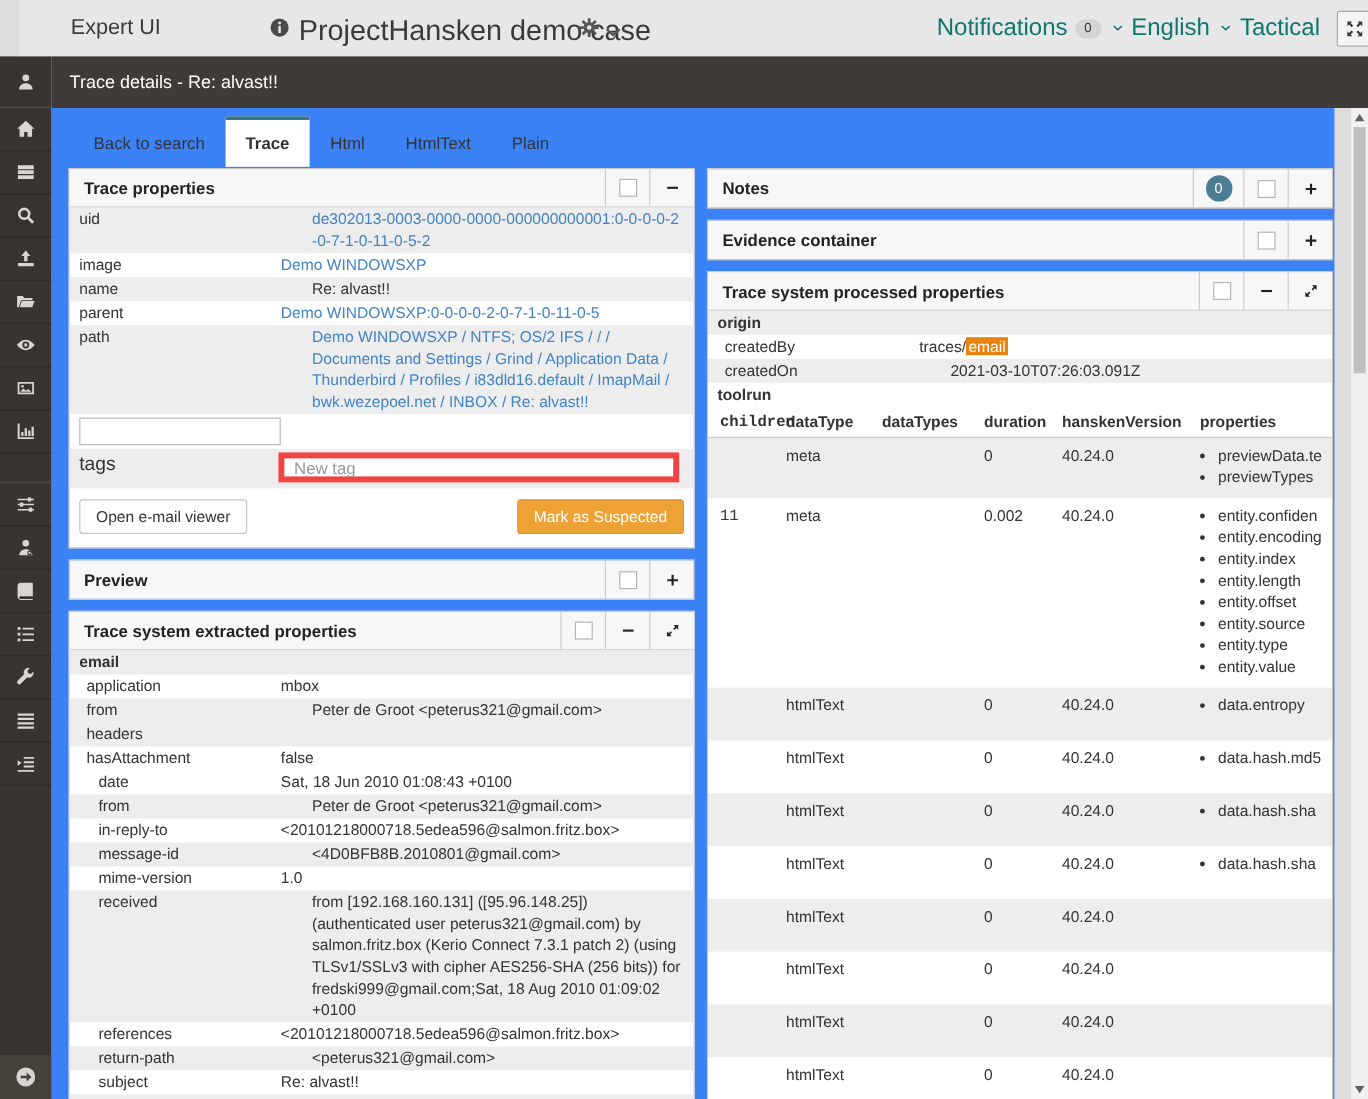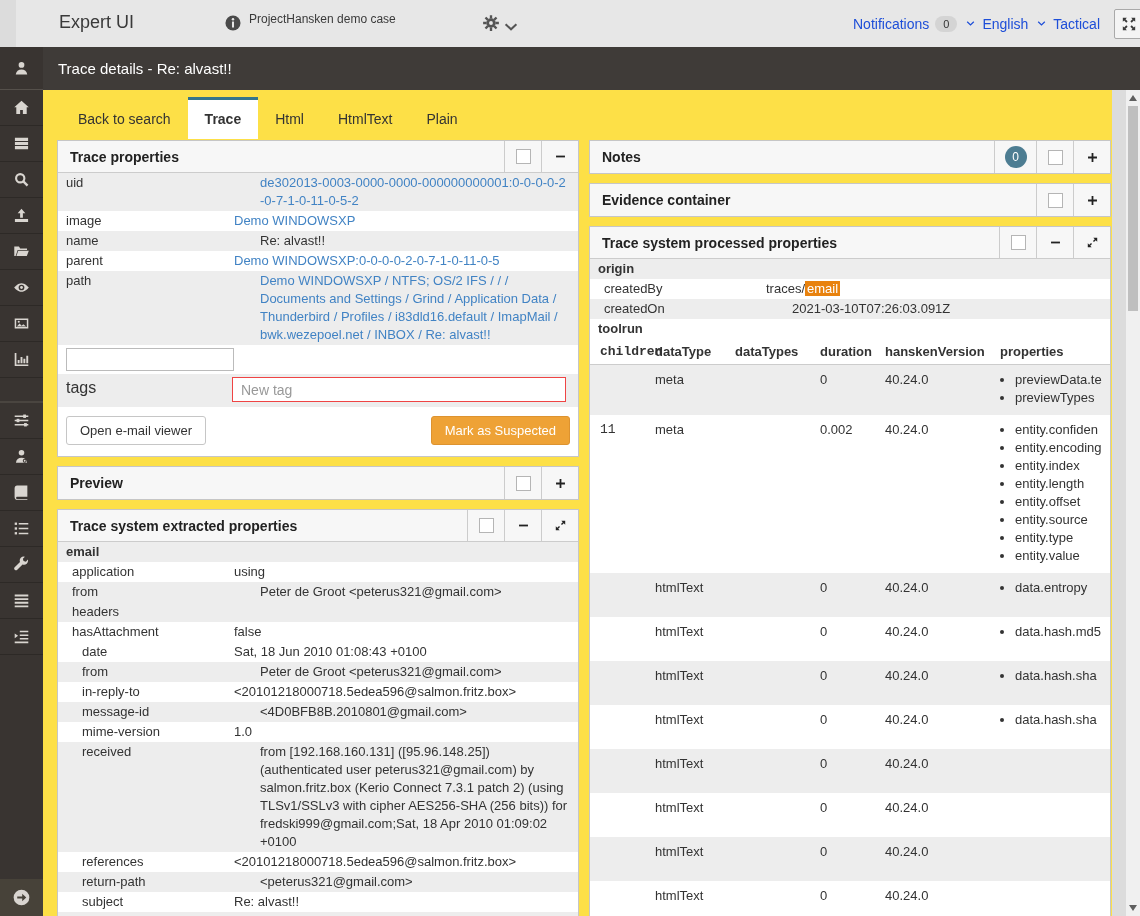--- a/index.html
+++ b/index.html
@@ -2,45 +2,45 @@
 <html><head>
 <meta charset="utf-8">
 <style>
   html,body{margin:0;padding:0;width:1140px;height:916px;overflow:hidden;
     font-family:"Liberation Sans",sans-serif;background:#dcdcdc;color:#333;}
   *{box-sizing:border-box;}
   
   .topbar{position:absolute;left:16px;top:0;width:1140px;height:47px;background:#e7e7e7;}
   .app-title{position:absolute;left:43px;top:12px;font-size:18px;color:#3a3a3a;}
   .info-ic{position:absolute;left:208px;top:14px;width:18px;height:18px;color:#4a4a4a;}
-  .case-title{position:absolute;left:233px;top:12px;font-size:12px;color:#3a3a3a;}
+  .case-title{position:absolute;left:233px;top:12px;font-size:24px;color:#3a3a3a;}
   .gear-wrap{position:absolute;left:466px;top:14px;display:flex;align-items:center;color:#555;cursor:pointer;}
   .gear-wrap svg{width:18px;height:18px;}
   .chev{width:11px;height:11px;margin-left:2px;}
   .top-right{position:absolute;right:12px;top:0;height:47px;display:flex;align-items:center;gap:6px;}
-  .blue{color:#1d4ed8;font-size:14px;cursor:pointer;}
+  .blue{color:#0f766e;font-size:20px;cursor:pointer;}
   .pill{background:#d4d4d4;color:#333;font-size:11px;border-radius:9px;padding:2px 8px;}
   .fs-btn{width:30px;height:30px;border:1px solid #a9a9a9;background:#f4f4f4;border-radius:2px;
     display:flex;align-items:center;justify-content:center;color:#3a3a3a;margin-left:8px;cursor:pointer;}
   .fs-btn svg{width:18px;height:18px;}
   
   .subheader{position:absolute;left:43px;top:47px;width:1097px;height:43px;background:#3f3b38;
     color:#fff;font-size:15px;line-height:43px;padding-left:15px;}
   
   .sidebar{position:absolute;left:0;top:47px;width:43px;height:869px;background:#393431;}
   .side-item{height:36px;border-bottom:1px solid #2d2926;display:flex;align-items:center;
     justify-content:center;color:#d9d5d0;cursor:pointer;}
   .side-item.first{height:43px;border-bottom:1px solid #55504b;}
   .side-item svg{width:17px;height:17px;}
   .side-spacer{height:25px;border-bottom:2px solid #4a4540;}
   .side-bottom{position:absolute;bottom:0;left:0;width:43px;height:37px;background:#474239;
     display:flex;align-items:center;justify-content:center;color:#d9d5d0;cursor:pointer;}
   .side-bottom svg{width:19px;height:19px;}
   
-  .content{position:absolute;left:43px;top:90px;width:1069px;height:826px;overflow:hidden;background:#fde047;}
+  .content{position:absolute;left:43px;top:90px;width:1069px;height:826px;overflow:hidden;background:#3b82f6;}
   .tabs{position:absolute;left:18px;top:7px;display:flex;}
   .tab{padding:11px 17px 12px;font-size:14px;color:#333;border-top:3px solid transparent;cursor:pointer;}
   .tab.active{background:#fff;border-top:3px solid #35758b;font-weight:bold;}
   .col-left{position:absolute;left:14px;top:50px;width:522px;height:776px;overflow:hidden;}
   .col-right{position:absolute;left:546px;top:50px;width:522px;height:776px;overflow:hidden;}
   
   .panel{background:#fff;border:1px solid #c6c6c6;margin-bottom:9px;}
   .panel-header{display:flex;align-items:stretch;background:#f7f7f7;border-bottom:1px solid #ccc;height:32px;}
   .panel-title{flex:1;font-weight:bold;font-size:14px;padding:8px 12px;color:#222;white-space:nowrap;overflow:hidden;}
   .hcell{width:37px;border-left:1px solid #ccc;display:flex;align-items:center;justify-content:center;cursor:pointer;color:#222;}
@@ -58,21 +58,21 @@
   .pvalue{flex:1;min-width:0;padding:1px 8px 1px 2px;word-wrap:break-word;}
   .pvalue.brk{word-break:break-all;}
   .grp{font-weight:bold;}
   .link{color:#4183c4;cursor:pointer;}
   .hl{background:#e8820e;color:#fff;padding:0 2px;}
   .input-row{padding:3px 8px;}
   .input-row input{width:168px;height:23px;border:1px solid #bbb;padding:0 6px;font-size:13px;
     font-family:"Liberation Sans",sans-serif;}
   .tags-row{background:#ededed;display:flex;padding:3px 0 5px;}
   .tags-row .plabel{padding-top:2px;}
-  .tags-row input{width:334px;height:25px;border:1px solid #ef4444;padding:0 8px;font-size:14px;
+  .tags-row input{width:334px;height:25px;border:5px solid #ef4444;padding:0 8px;font-size:14px;
     font-family:"Liberation Sans",sans-serif;}
   .tags-row input::placeholder{color:#999;}
   .actions{display:flex;justify-content:space-between;align-items:center;padding:9px 8px 11px;}
   .btn{font-size:13px;padding:6px 13px;border:1px solid #c6c6c6;background:#fff;border-radius:3px;
     color:#333;cursor:pointer;font-family:"Liberation Sans",sans-serif;}
   .btn-warn{background:#eea236;border-color:#dd9330;color:#fff;}
   
   .trheader{display:flex;font-size:13px;font-weight:bold;padding:5px 0;border-bottom:1px solid #ccc;}
   .trrow{display:flex;font-size:13px;line-height:18px;padding:6px 0 8px;min-height:44px;}
   .trrow.alt{background:#ededed;}
@@ -384,21 +384,21 @@
               </svg>
             </span>
           </div>
       </div>
       <div id="ex-rows">
           <div class="prow alt">
             <div class="plabel grp">email</div>
           </div>
           <div class="prow">
             <div class="plabel ind1">application</div>
-            <div class="pvalue">using</div>
+            <div class="pvalue">mbox</div>
           </div>
           <div class="prow alt">
             <div class="plabel ind1">from</div>
             <div class="pvalue">Peter de Groot &lt;peterus321@gmail.com&gt;</div>
           </div>
           <div class="prow alt">
             <div class="plabel ind1">headers</div>
           </div>
           <div class="prow">
             <div class="plabel ind1">hasAttachment</div>
@@ -419,21 +419,21 @@
           <div class="prow alt">
             <div class="plabel ind2">message-id</div>
             <div class="pvalue">&lt;4D0BFB8B.2010801@gmail.com&gt;</div>
           </div>
           <div class="prow">
             <div class="plabel ind2">mime-version</div>
             <div class="pvalue">1.0</div>
           </div>
           <div class="prow alt">
             <div class="plabel ind2">received</div>
-            <div class="pvalue">from [192.168.160.131] ([95.96.148.25]) (authenticated user peterus321@gmail.com) by salmon.fritz.box (Kerio Connect 7.3.1 patch 2) (using TLSv1/SSLv3 with cipher AES256-SHA (256 bits)) for fredski999@gmail.com;Sat, 18 Apr 2010 01:09:02 +0100</div>
+            <div class="pvalue">from [192.168.160.131] ([95.96.148.25]) (authenticated user peterus321@gmail.com) by salmon.fritz.box (Kerio Connect 7.3.1 patch 2) (using TLSv1/SSLv3 with cipher AES256-SHA (256 bits)) for fredski999@gmail.com;Sat, 18 Aug 2010 01:09:02 +0100</div>
           </div>
           <div class="prow">
             <div class="plabel ind2">references</div>
             <div class="pvalue">&lt;20101218000718.5edea596@salmon.fritz.box&gt;</div>
           </div>
           <div class="prow alt">
             <div class="plabel ind2">return-path</div>
             <div class="pvalue">&lt;peterus321@gmail.com&gt;</div>
           </div>
           <div class="prow">

